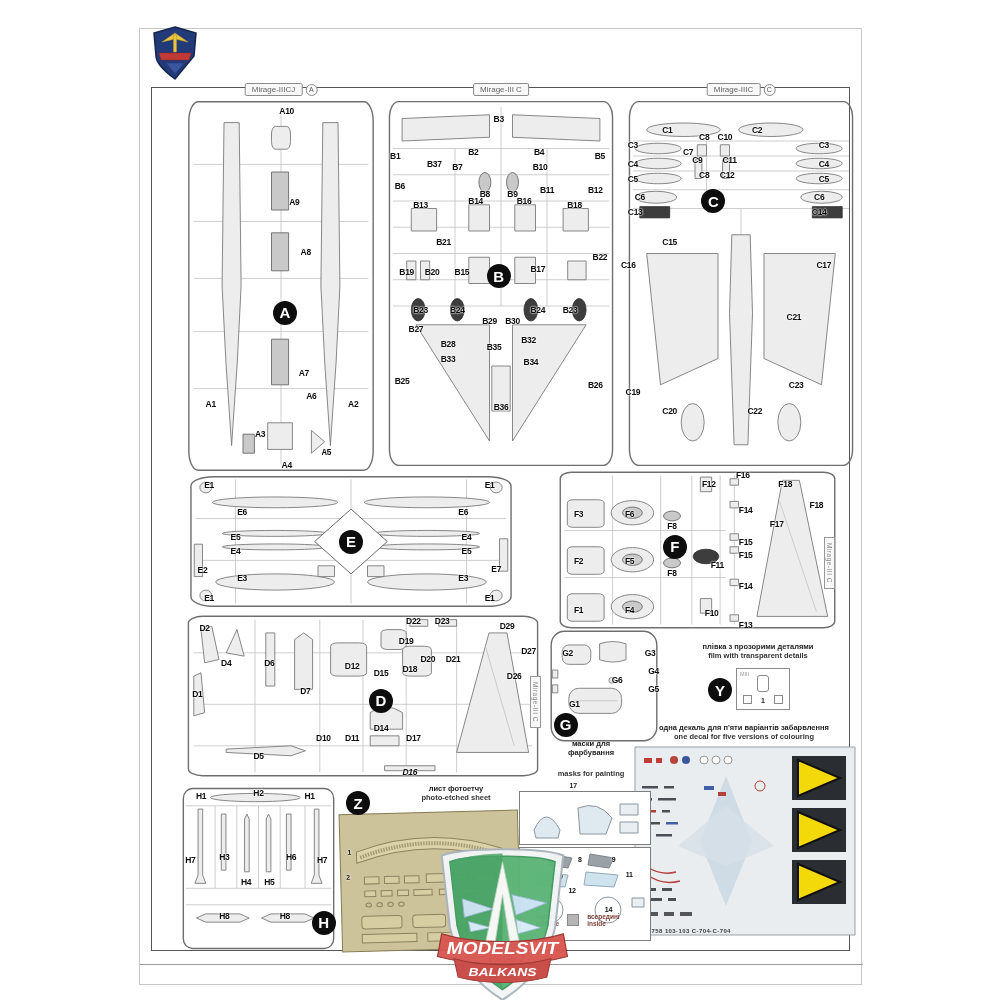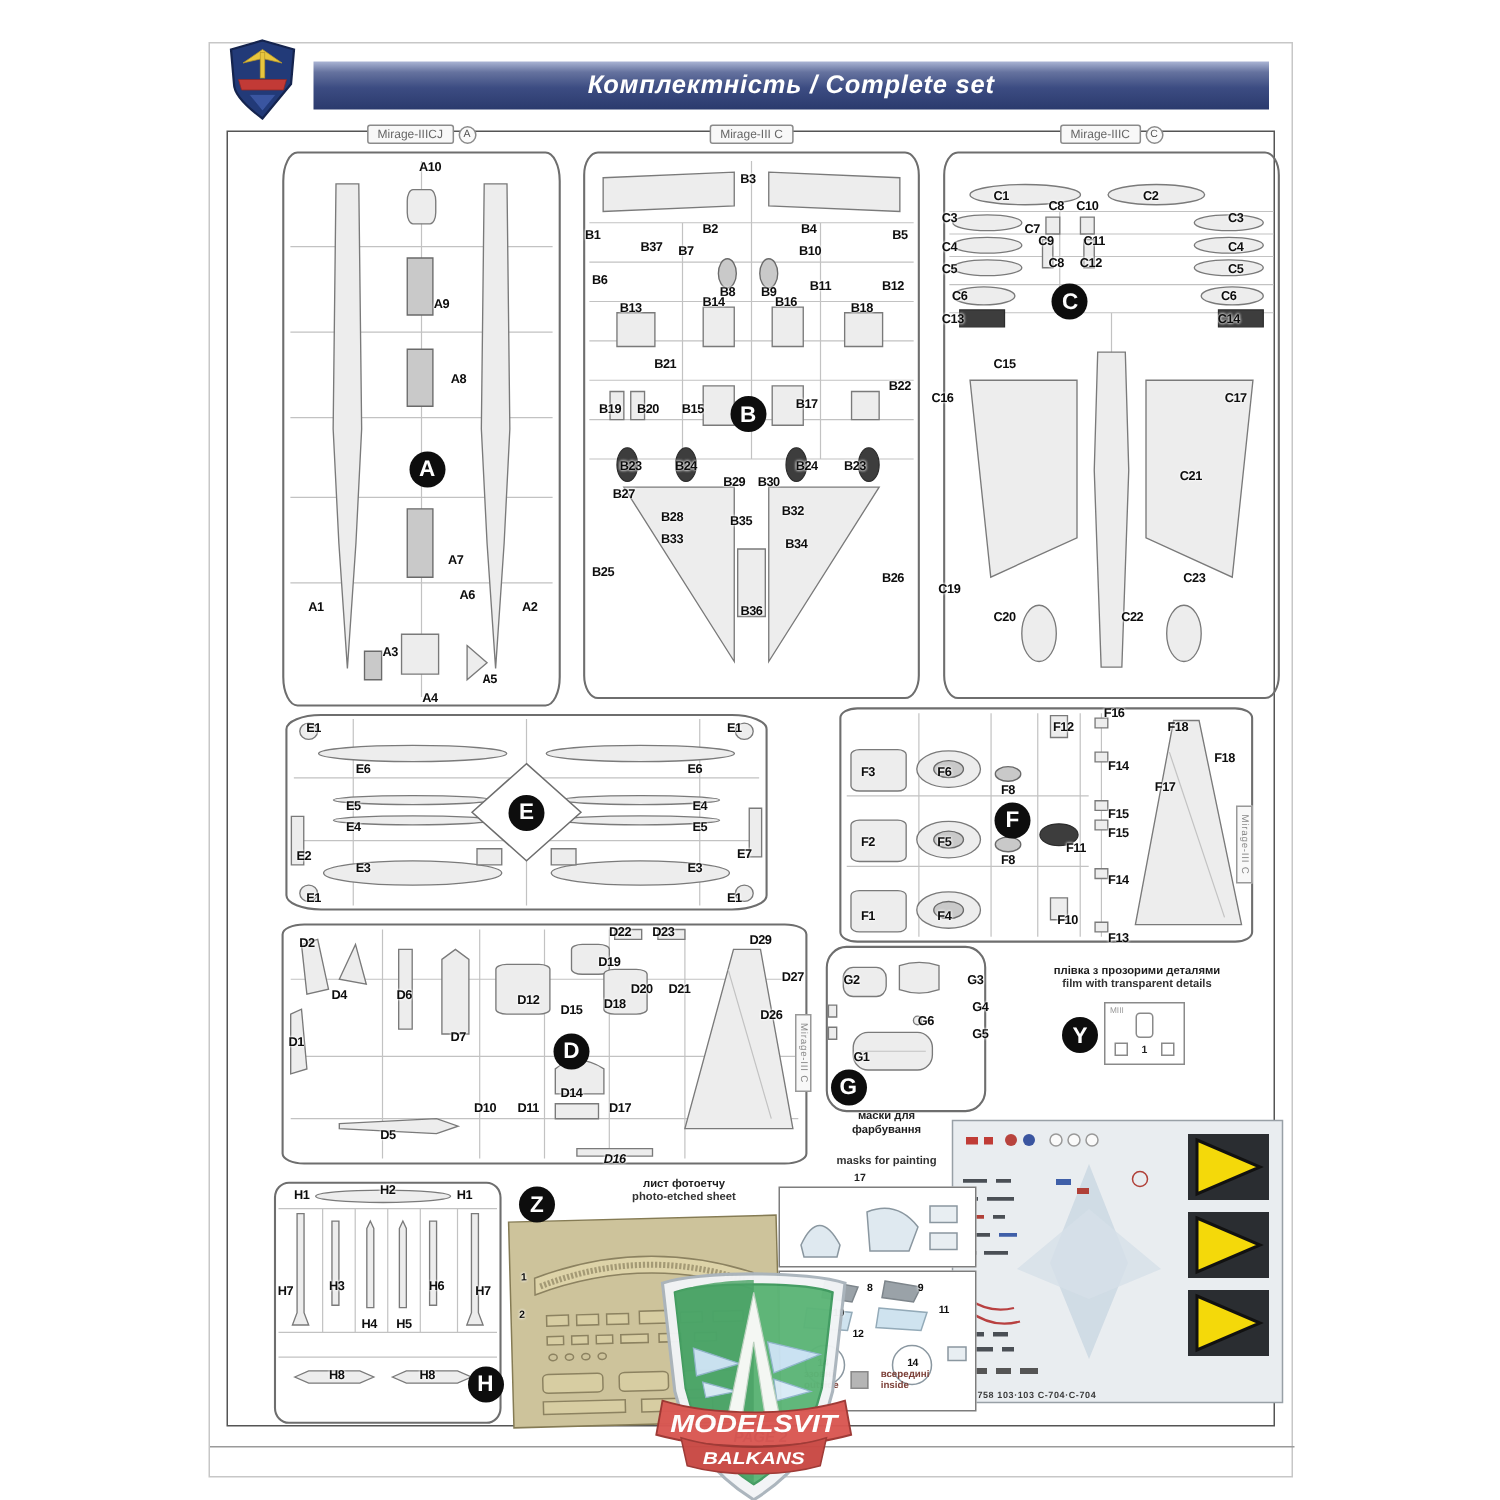--- a/index.html
+++ b/index.html
@@ -73,23 +73,20 @@
  <div class="page">
 
   <svg class="logo" viewBox="0 0 46 56">
     <path d="M23,2 L44,8 L42,31 Q23,54 23,54 Q4,40 4,31 L2,8 Z" fill="#223a78" stroke="#15244e" stroke-width="1.5"></path>
     <path d="M23,8 L36,17 L23,14 L10,17 Z" fill="#e8c63e" stroke="#b8982a" stroke-width=".5"></path>
     <rect x="21.5" y="10" width="3" height="17" fill="#e8c63e" stroke="#b8982a" stroke-width=".5"></rect>
     <path d="M7,28 L39,28 L37,35 L9,35 Z" fill="#c23a36" stroke="#8e2724" stroke-width=".5"></path>
     <path d="M14,38 L32,38 L23,49 Z" fill="#3a55a0" stroke="#223a78" stroke-width=".5"></path>
   </svg>
 
-  <div class="banner">
-    <span>Комплектність / Complete set</span>
-  </div>
 
   <div class="content-box"></div>
 
   <div class="sprue" style="left:46px;top:67px;width:190px;height:380px;">
     <div class="tab">
       <span class="tab-box">Mirage-IIICJ</span>
       <span class="tab-badge">A</span>
     </div>
     <svg class="art" viewBox="0 0 100 100" preserveAspectRatio="none">
       <rect class="fr" x="1.5" y="1.5" width="97" height="97" rx="5"></rect>
@@ -215,21 +212,21 @@
       <rect class="ptk" x="6" y="29.5" width="13" height="3"></rect>
           <rect class="ptk" x="81" y="29.5" width="13" height="3"></rect>
       <path class="pt" d="M46,37 L54,37 L55,58 L53,93 L47,93 L45,58 Z"></path>
       <path class="pt" d="M9,42 L40,42 L40,70 L15,77 Z"></path>
       <path class="pt" d="M60,42 L91,42 L85,77 L60,70 Z"></path>
       <circle class="pt" cx="29" cy="87" r="5"></circle>
           <circle class="pt" cx="71" cy="87" r="5"></circle>
     </svg>
     <div class="parts">
           <span class="part-label" style="left: 18%; top: 9%;">C1</span>
-          <span class="part-label" style="left: 57%; top: 9%; margin-left: 10px;">C2</span>
+          <span class="part-label" style="left: 57%; top: 9%;">C2</span>
           <span class="part-label" style="left: 34%; top: 11%;">C8</span>
           <span class="part-label" style="left: 43%; top: 11%;">C10</span>
           <span class="part-label" style="left: 3%; top: 13%;">C3</span>
           <span class="part-label" style="left: 86%; top: 13%;">C3</span>
           <span class="part-label" style="left: 27%; top: 15%;">C7</span>
           <span class="part-label" style="left: 31%; top: 17%;">C9</span>
           <span class="part-label" style="left: 45%; top: 17%;">C11</span>
           <span class="part-label" style="left: 3%; top: 18%;">C4</span>
           <span class="part-label" style="left: 86%; top: 18%;">C4</span>
           <span class="part-label" style="left: 34%; top: 21%;">C8</span>
@@ -453,20 +450,24 @@
   </div>
   <div class="letter-badge" style="left:580px;top:661px;">Y</div>
   <div class="film-box" style="left:596px;top:639px;width:52px;height:40px;">
     <span class="mlbl">MIII</span>
     <span class="fshape"></span>
     <span class="fsq" style="left:6px;"></span>
     <span class="fsq" style="right:6px;"></span>
     <span class="fnum">1</span>
   </div>
 
+  <div class="note" style="left:489px;top:694px;width:230px;">
+    <div class="uk">одна декаль для п'яти варіантів забарвлення</div>
+    <div class="en">one decal for five versions of colouring</div>
+  </div>
   <div class="decal-sheet" style="left:494px;top:717px;width:222px;height:190px;">
     <svg class="art" viewBox="0 0 222 190">
       <rect x="1" y="1" width="220" height="188" fill="#e9edf0" stroke="#98a0a6"></rect>
       <polygon points="92,30 118,96 92,160 66,96" fill="#cdd9e3" opacity=".9"></polygon>
       <polygon points="92,60 140,100 92,120 44,100" fill="#d6e0e8" opacity=".8"></polygon>
       <rect x="158" y="10" width="54" height="44" fill="#2a2d31"></rect>
       <polygon points="164,14 206,32 164,50" fill="#f4d90a" stroke="#111" stroke-width="2"></polygon>
       <rect x="158" y="62" width="54" height="44" fill="#2a2d31"></rect>
       <polygon points="164,66 206,84 164,102" fill="#f4d90a" stroke="#111" stroke-width="2"></polygon>
       <rect x="158" y="114" width="54" height="44" fill="#2a2d31"></rect>

